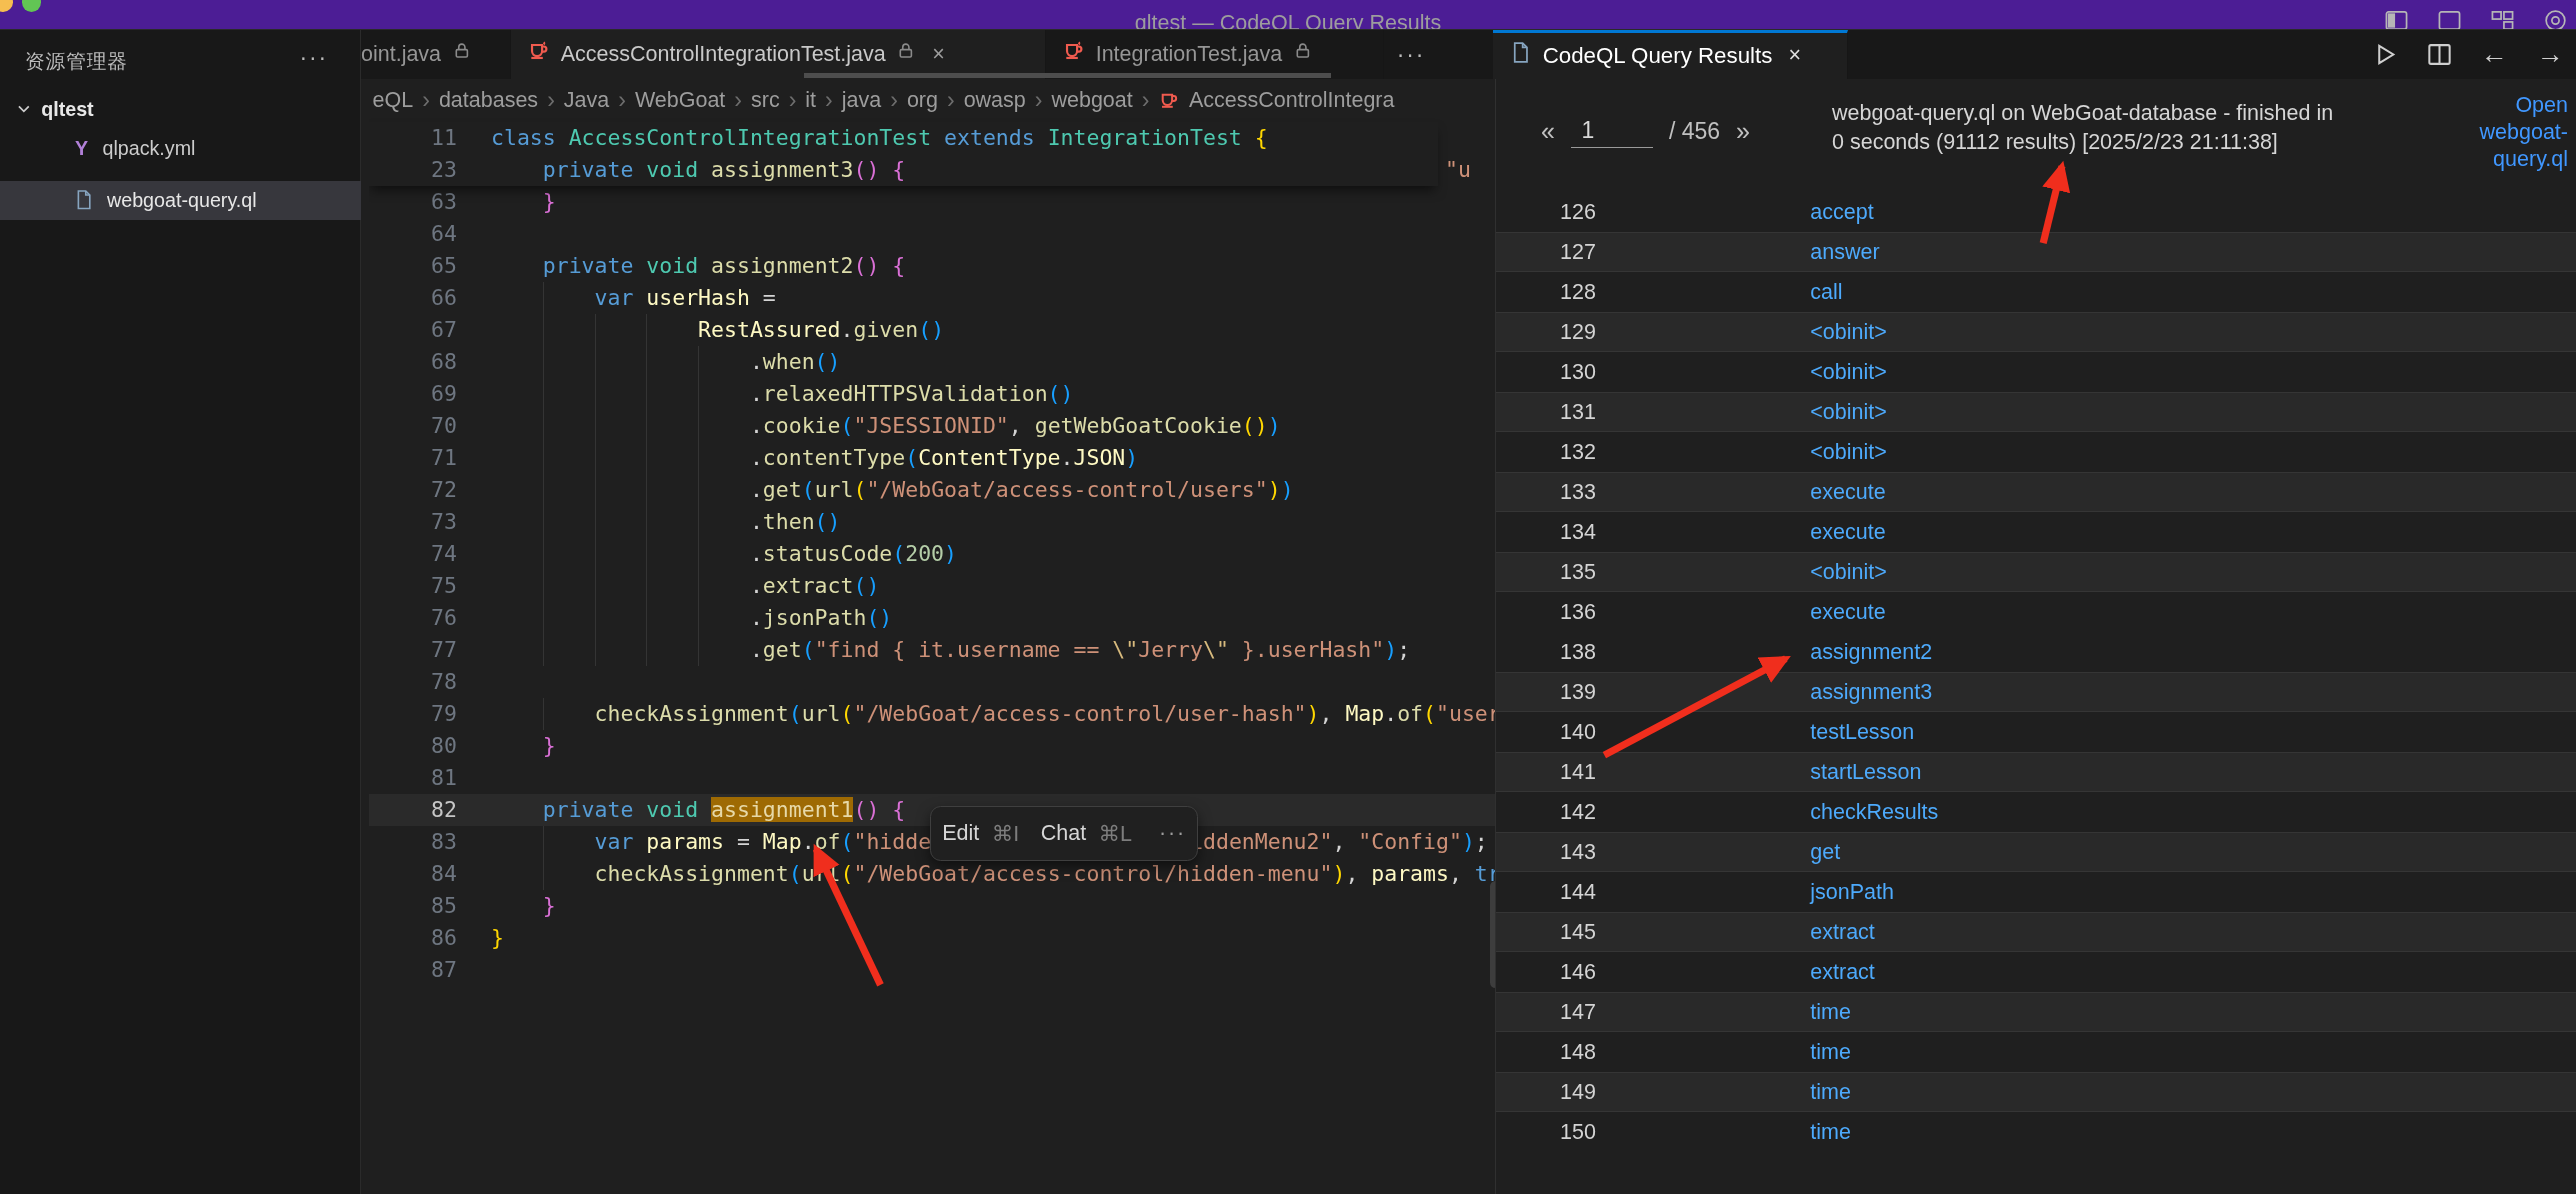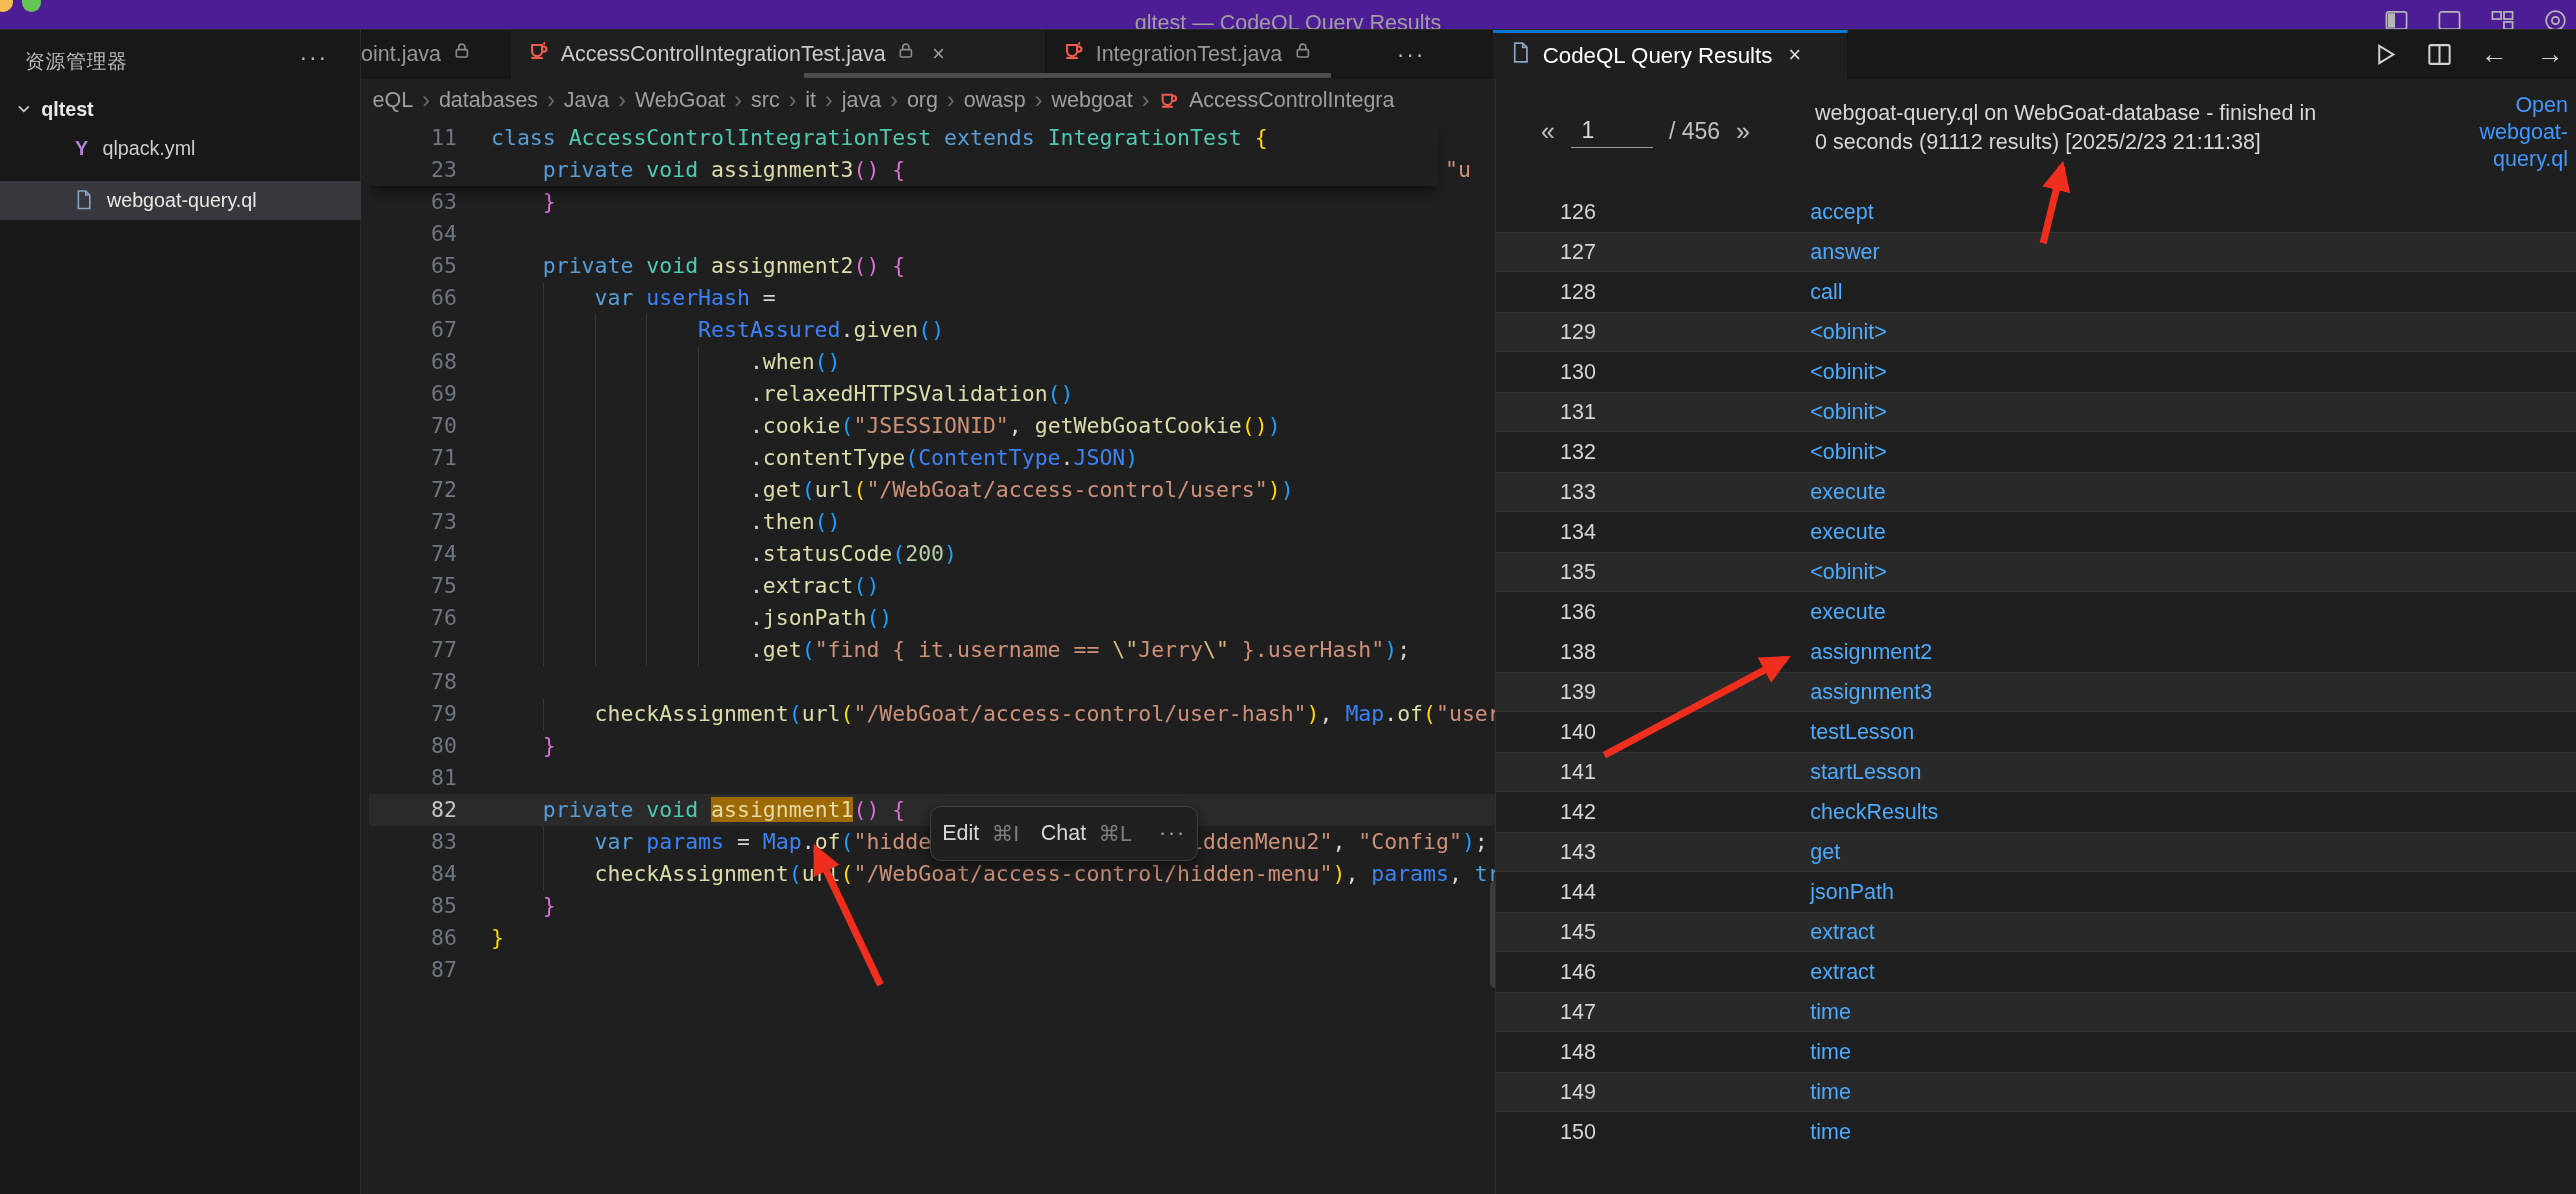--- a/index.html
+++ b/index.html
@@ -48,21 +48,21 @@
   .code-row .gutter { width:122px; padding-right:34px; text-align:right; color:#6e7681; flex:none; }
   .code-row.current { background:rgba(255,255,255,0.05); }
   .code-row.current .gutter { color:#c6c6c6; }
   .code-text { position:relative; flex:1; }
   .guide { position:absolute; top:0; bottom:0; width:0.9px; background:#343434; }
   #code-body { left:0; top:107px; width:1134px; }
   #sticky { left:0; top:43px; width:1069px; background:#1f1f1f; z-index:10;
             box-shadow:0 7.2px 10.7px -1.8px rgba(0,0,0,0.55); }
   #peek { left:1076px; top:75px; height:32px; font-family:"DejaVu Sans Mono",monospace;
           font-size:21.5px; line-height:32px; color:#CE9178; }
-  .tk-kw{color:#569CD6} .tk-type{color:#4EC9B0} .tk-fn{color:#DCDCAA} .tk-var{color:#3b82f6}
+  .tk-kw{color:#569CD6} .tk-type{color:#4EC9B0} .tk-fn{color:#DCDCAA} .tk-var{color:#fef9c3}
   .tk-str{color:#CE9178} .tk-esc{color:#D7BA7D} .tk-num{color:#B5CEA8} .tk-p{color:#D4D4D4}
   .tk-b1{color:#FFD700} .tk-b2{color:#DA70D6} .tk-b3{color:#179FFF}
   .tk-hl{color:#e7d9a8; background:#9E6A03;}
   #ed-vscroll { left:1121px; top:802px; width:10.7px; height:107px; background:#4a4a4a; opacity:.7; border-radius:5.4px; }
 
   
   #inline-widget { left:930px; top:806px; width:268px; height:55px; background:#202020;
                    border:0.9px solid #3f3f3f; border-radius:10.7px; z-index:20;
                    display:flex; align-items:center; justify-content:center; gap:12.5px;
                    box-shadow:0 5.4px 12.5px rgba(0,0,0,.5); font-size:21.5px; }
@@ -73,21 +73,21 @@
   
   #results { left:1495px; top:79px; width:1081px; height:1115px; background:#1f1f1f;
              border-left:0.9px solid #303030; overflow:hidden; }
   #res-header { left:0; top:0; width:1081px; height:113px; }
   #pager { left:45px; top:36px; display:flex; align-items:center; gap:16px;
            color:#c0c0c0; font-size:23px; }
   #page-input { width:82px; background:transparent; border:none; border-bottom:1.8px solid #9a9a9a;
                 color:#d9d9d9; font-size:23px; padding:1.8px 3.6px 3.6px 10.7px; outline:none;
                 font-family:"Liberation Sans",sans-serif; }
   #pager .nav { cursor:pointer; font-size:25px; }
-  #res-info { left:319px; top:19.7px; width:679px; color:#d6d6d6; font-size:21.5px; line-height:29px; }
+  #res-info { left:336px; top:19.7px; width:679px; color:#d6d6d6; font-size:21.5px; line-height:29px; }
   #open-link { right:9px; top:12.5px; width:125px; text-align:right; color:#4097ff;
                font-size:21.5px; line-height:27px; cursor:pointer; }
   #res-table { left:0; top:113px; width:1081px; }
   .res-row { height:40px; display:flex; font-size:21.5px; }
   .res-row.alt { background:#292929; border-top:0.9px solid rgba(255,255,255,.06);
                  border-bottom:0.9px solid rgba(255,255,255,.06); }
   .res-num { width:300px; flex:none; padding-left:64px; color:#d4d4d4; display:flex; align-items:center; }
   .res-val { flex:1; color:#4daafc; display:flex; align-items:center; padding-left:14.3px; cursor:pointer; }
   .res-val.hl { background:#B8860B; color:#d9e7f7; }
 

